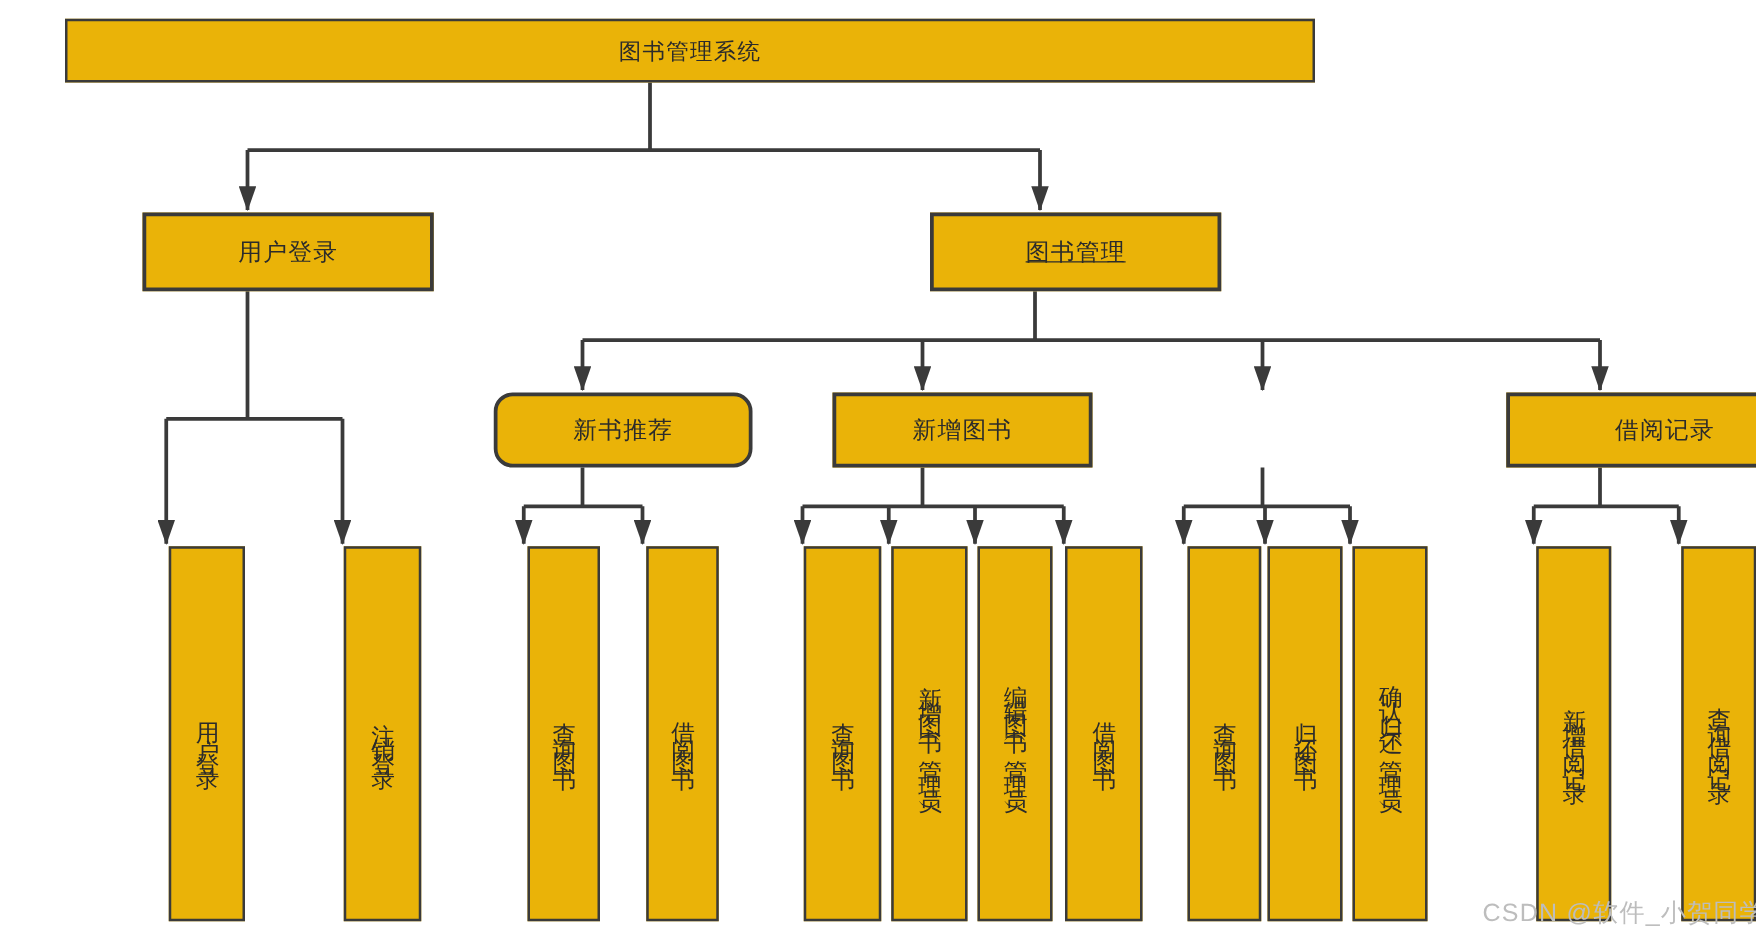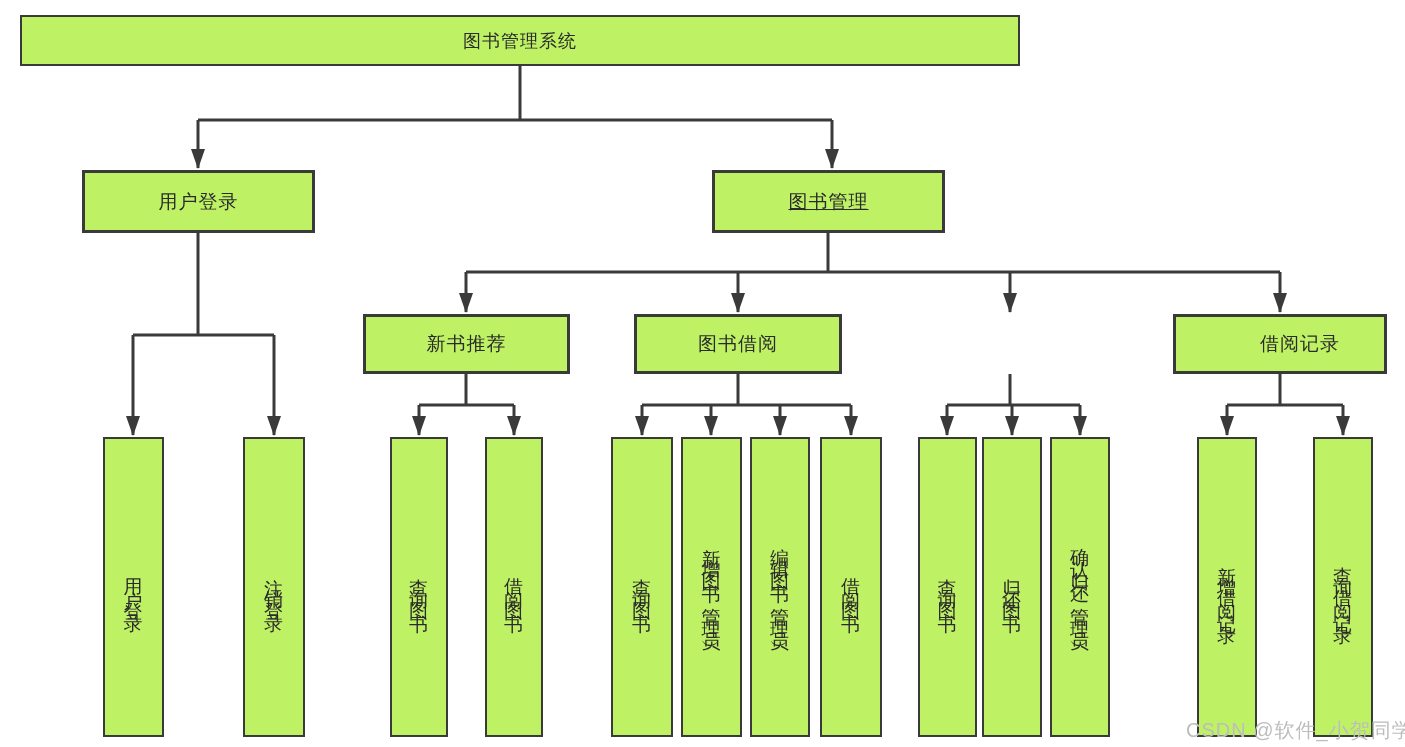--- a/index.html
+++ b/index.html
@@ -13,28 +13,29 @@
   }
   #connectors {
     position: absolute;
     left: 0; top: 0;
     width: 1405px; height: 747px;
     pointer-events: none;
   }
   .node {
     position: absolute;
     box-sizing: border-box;
-    background: #bef264;
+    background: #eab308;
     border: 2px solid #3a3a3a;
     color: #2b2b2b;
     display: flex;
     align-items: center;
     justify-content: center;
     text-align: center;
     letter-spacing: 1px;
+    margin-left: 32px;
   }
   .lvl-root { font-size: 18px; border-width: 2px; }
   .lvl-mid  { font-size: 19px; border-width: 3px; }
   .leaf {
     writing-mode: vertical-rl;
     text-orientation: mixed;
     font-size: 19px;
     letter-spacing: 12px;
     border-width: 2px;
     line-height: 1;
@@ -95,22 +96,22 @@
       <line x1="1227" y1="405" x2="1227" y2="435" marker-end="url(#ah)"></line>
       <line x1="1343" y1="405" x2="1343" y2="435" marker-end="url(#ah)"></line>
     </g>
   </svg>
 
   <div class="node lvl-root" style="left:20px; top:15px; width:1000px; height:51px;">图书管理系统</div>
 
   <div class="node lvl-mid" style="left:82px; top:170px; width:233px; height:63px;">用户登录</div>
   <div class="node lvl-mid" style="left:712px; top:170px; width:233px; height:63px;text-decoration:underline;">图书管理</div>
 
-  <div class="node lvl-mid" style="left:363px; top:314px; width:207px; height:60px;">新书推荐</div>
-  <div class="node lvl-mid" style="left:634px; top:314px; width:208px; height:60px;">图书借阅</div>
+  <div class="node lvl-mid" style="left:363px; top:314px; width:207px; height:60px;border-radius:15px;">新书推荐</div>
+  <div class="node lvl-mid" style="left:634px; top:314px; width:208px; height:60px;">新增图书</div>
   <div class="node lvl-mid" style="left:1173px; top:314px; width:214px; height:60px;padding-left:40px;">借阅记录</div>
 
   <div class="node leaf" style="left:103px; top:437px; width:61px; height:300px;">用户登录</div>
   <div class="node leaf" style="left:243px; top:437px; width:62px; height:300px;">注销登录</div>
 
   <div class="node leaf" style="left:390px; top:437px; width:58px; height:300px;">查询图书</div>
   <div class="node leaf" style="left:485px; top:437px; width:58px; height:300px;">借阅图书</div>
 
   <div class="node leaf" style="left:611px; top:437px; width:62px; height:300px;">查询图书</div>
   <div class="node leaf" style="left:681px; top:437px; width:61px; height:300px;">新增图书（管理员）</div>

